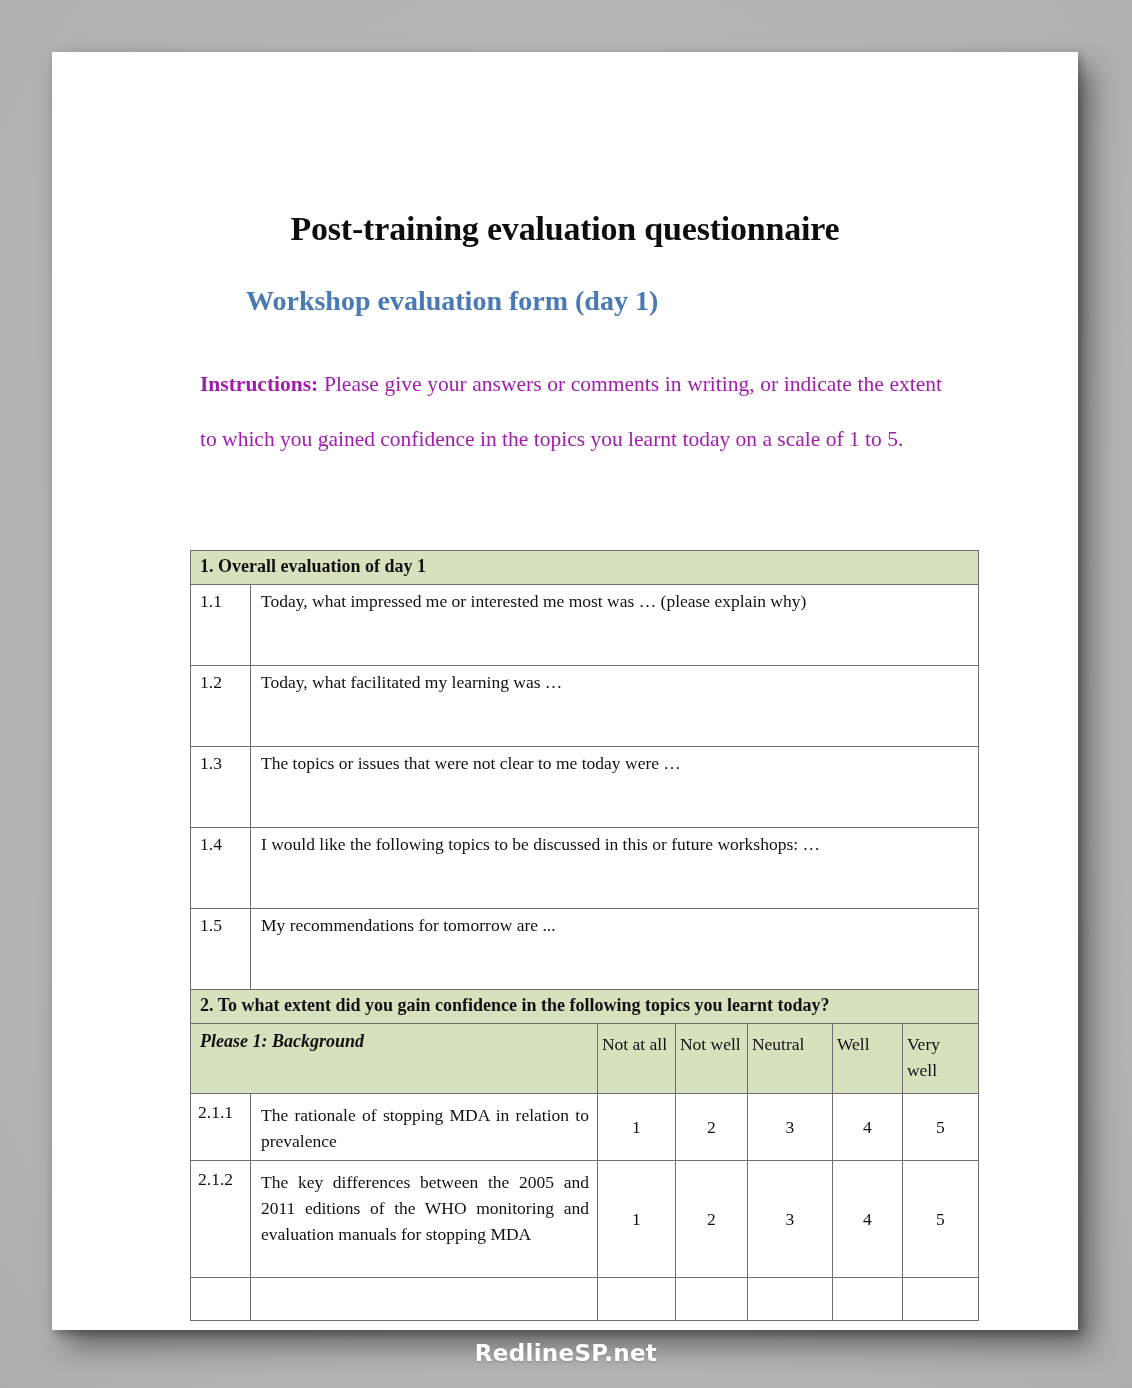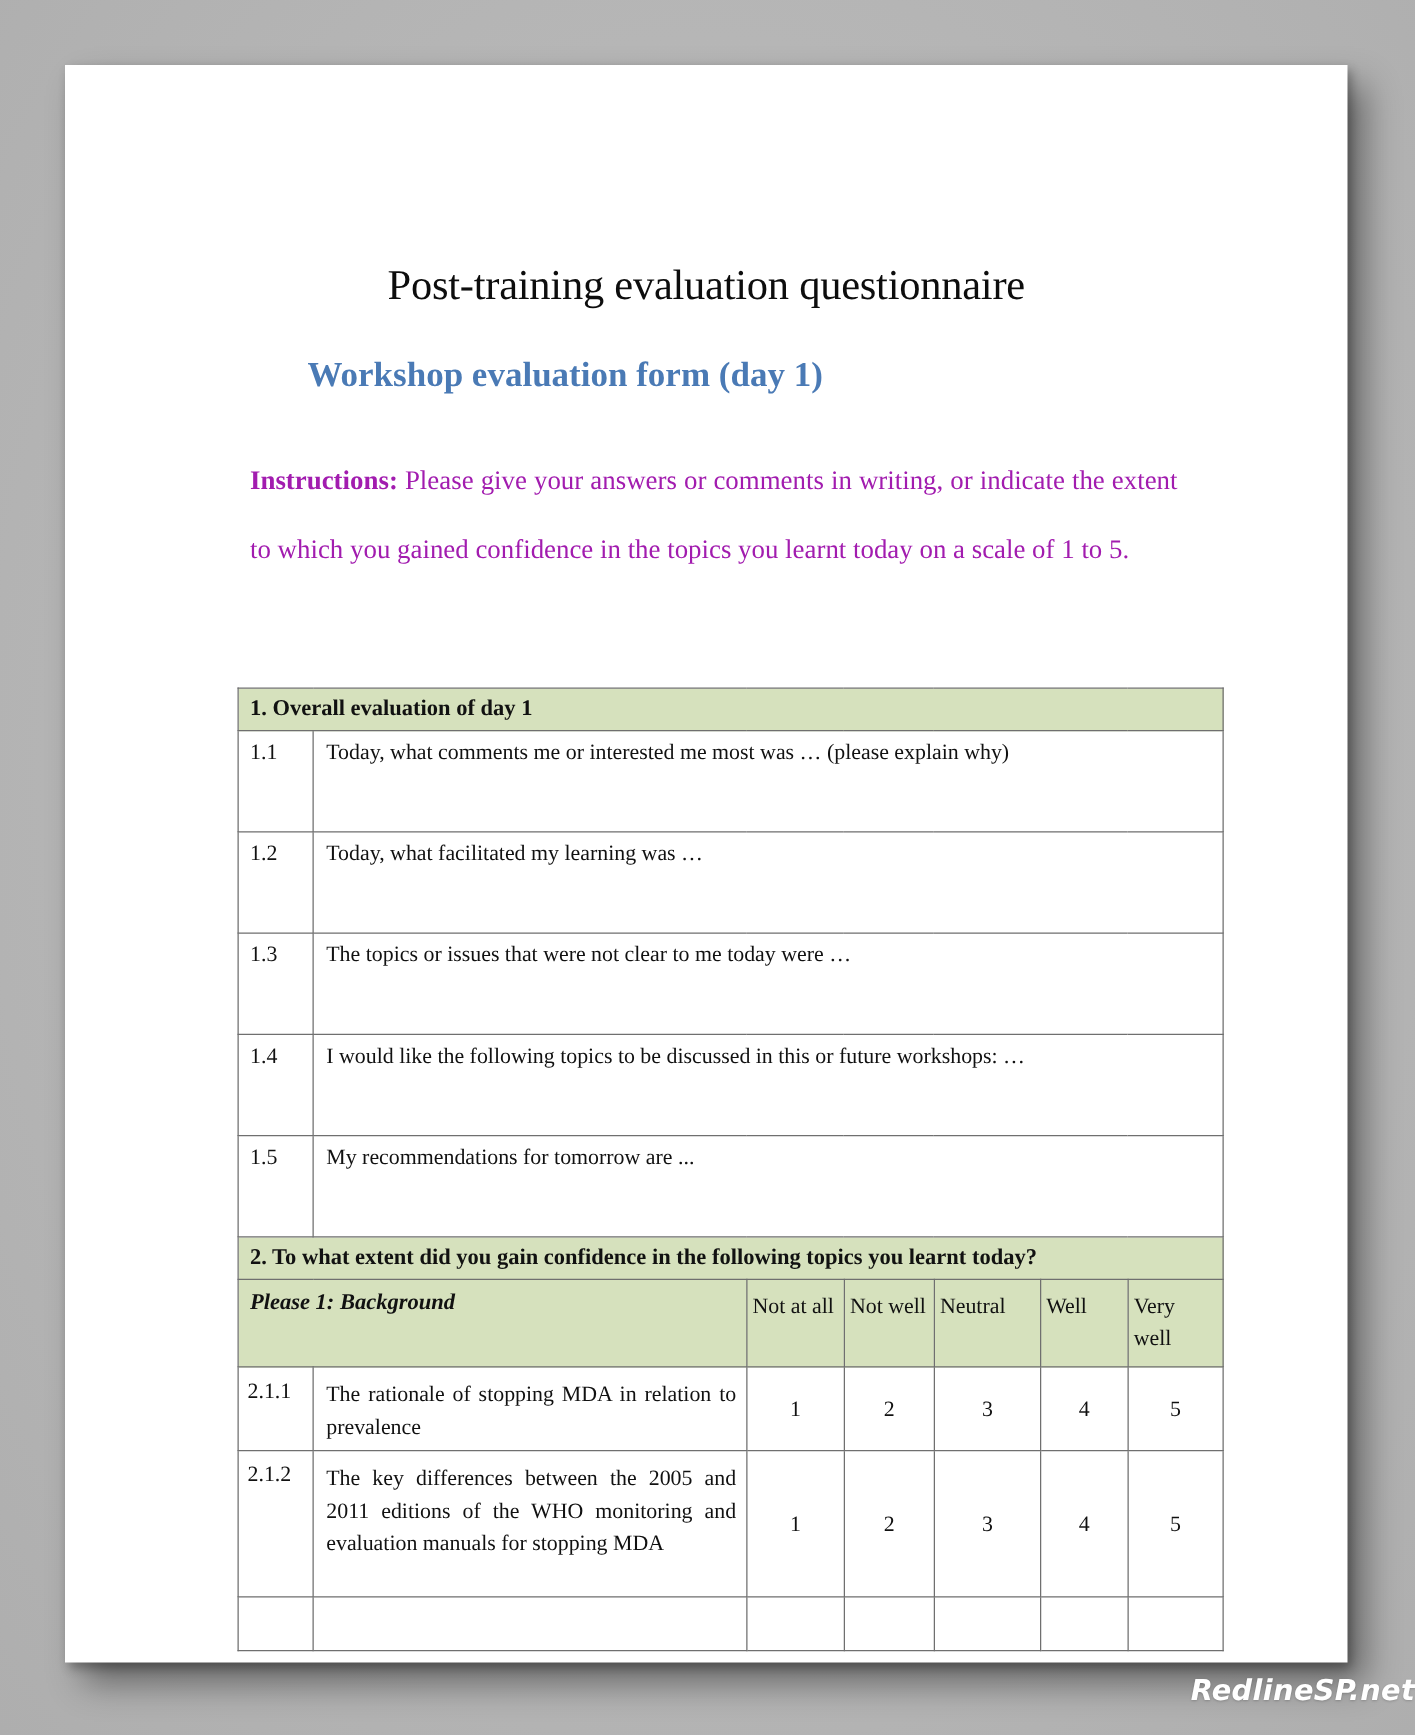--- a/index.html
+++ b/index.html
@@ -41,21 +41,21 @@
   }
 
   
   .doc-title {
     position: absolute;
     left: 0;
     right: 0;
     top: 158px;
     text-align: center;
     font-size: 34px;
-    font-weight: normal;
+    font-weight: bold;
     color: #0d0d0d;
     letter-spacing: -0.2px;
     font-family: "Liberation Serif", "DejaVu Serif", serif;
   }
   .doc-subtitle {
     position: absolute;
     left: 148px;
     top: 233px;
     font-size: 28px;
     font-weight: bold;
@@ -161,28 +161,27 @@
     font-size: 17.5px;
   }
   tr.blank-row td { height: 28px; }
 
   
   .watermark {
     position: absolute;
     left: 0;
     right: 0;
     bottom: 22px;
-    text-align: right;
+    text-align: center;
     font-family: "DejaVu Sans", "Liberation Sans", sans-serif;
     font-size: 23px;
     font-weight: bold;
     color: #ffffff;
     letter-spacing: 0.3px;
     text-shadow: 0 1px 2px rgba(0,0,0,0.18);
-    font-style: italic;
   }
 </style>
 </head>
 <body>
 
 <div class="page-wrap">
   <div class="page">
     <div class="page-inner">
 
       <div class="doc-title">Post-training evaluation questionnaire</div>
@@ -204,21 +203,21 @@
           <col class="c-verywell">
         </colgroup>
         <tbody>
 
           <tr class="section-head">
             <td colspan="7">1. Overall evaluation of day 1</td>
           </tr>
 
           <tr class="q-row">
             <td class="num">1.1</td>
-            <td class="qtext" colspan="6">Today, what comments me or interested me most was … (please explain why)</td>
+            <td class="qtext" colspan="6">Today, what impressed me or interested me most was … (please explain why)</td>
           </tr>
           <tr class="q-row">
             <td class="num">1.2</td>
             <td class="qtext" colspan="6">Today, what facilitated my learning was …</td>
           </tr>
           <tr class="q-row">
             <td class="num">1.3</td>
             <td class="qtext" colspan="6">The topics or issues that were not clear to me today were …</td>
           </tr>
           <tr class="q-row">

